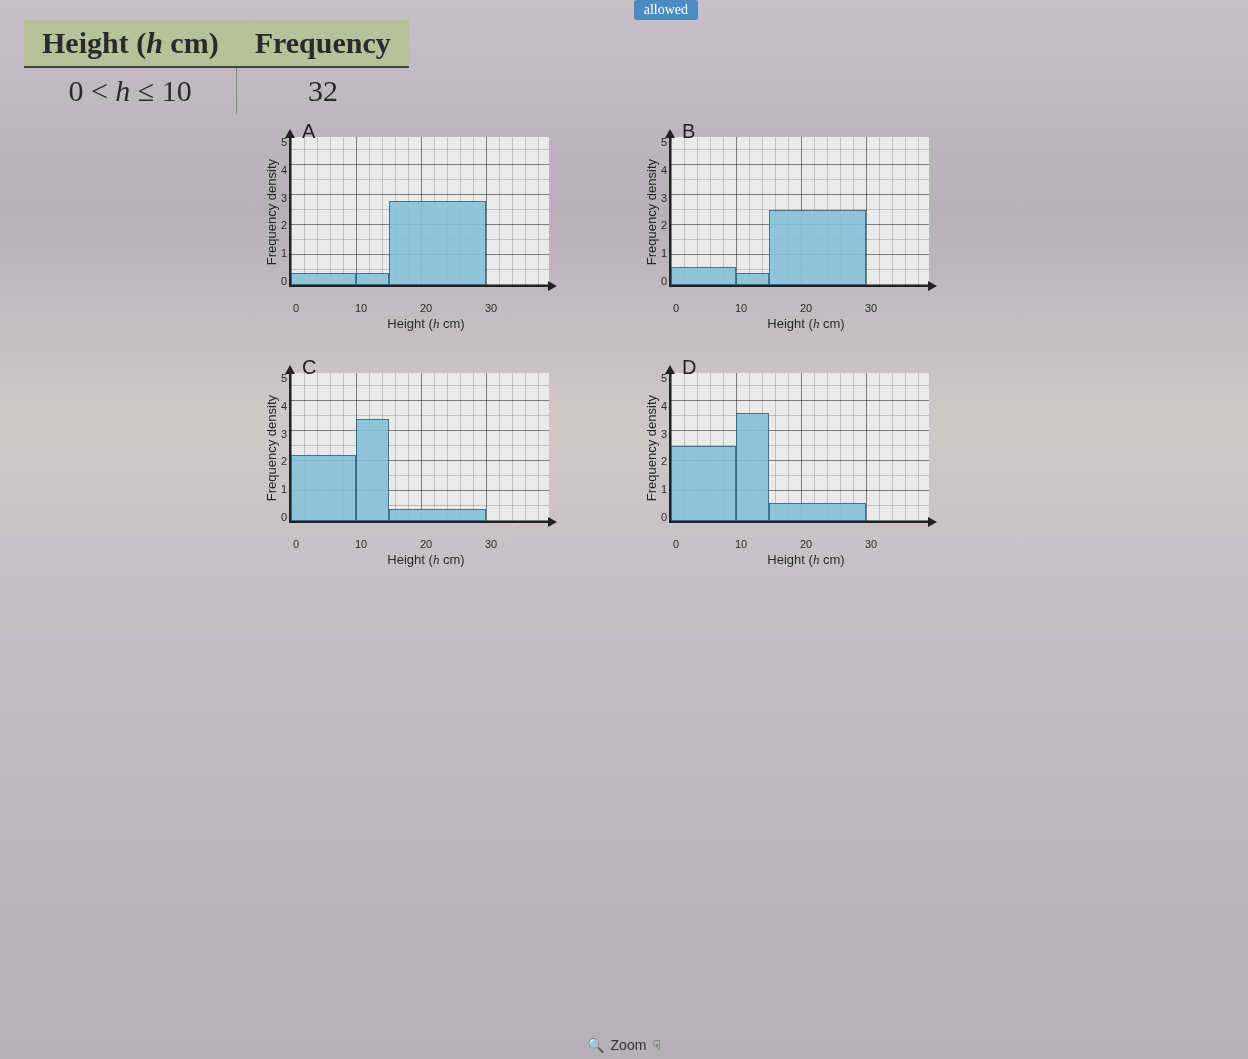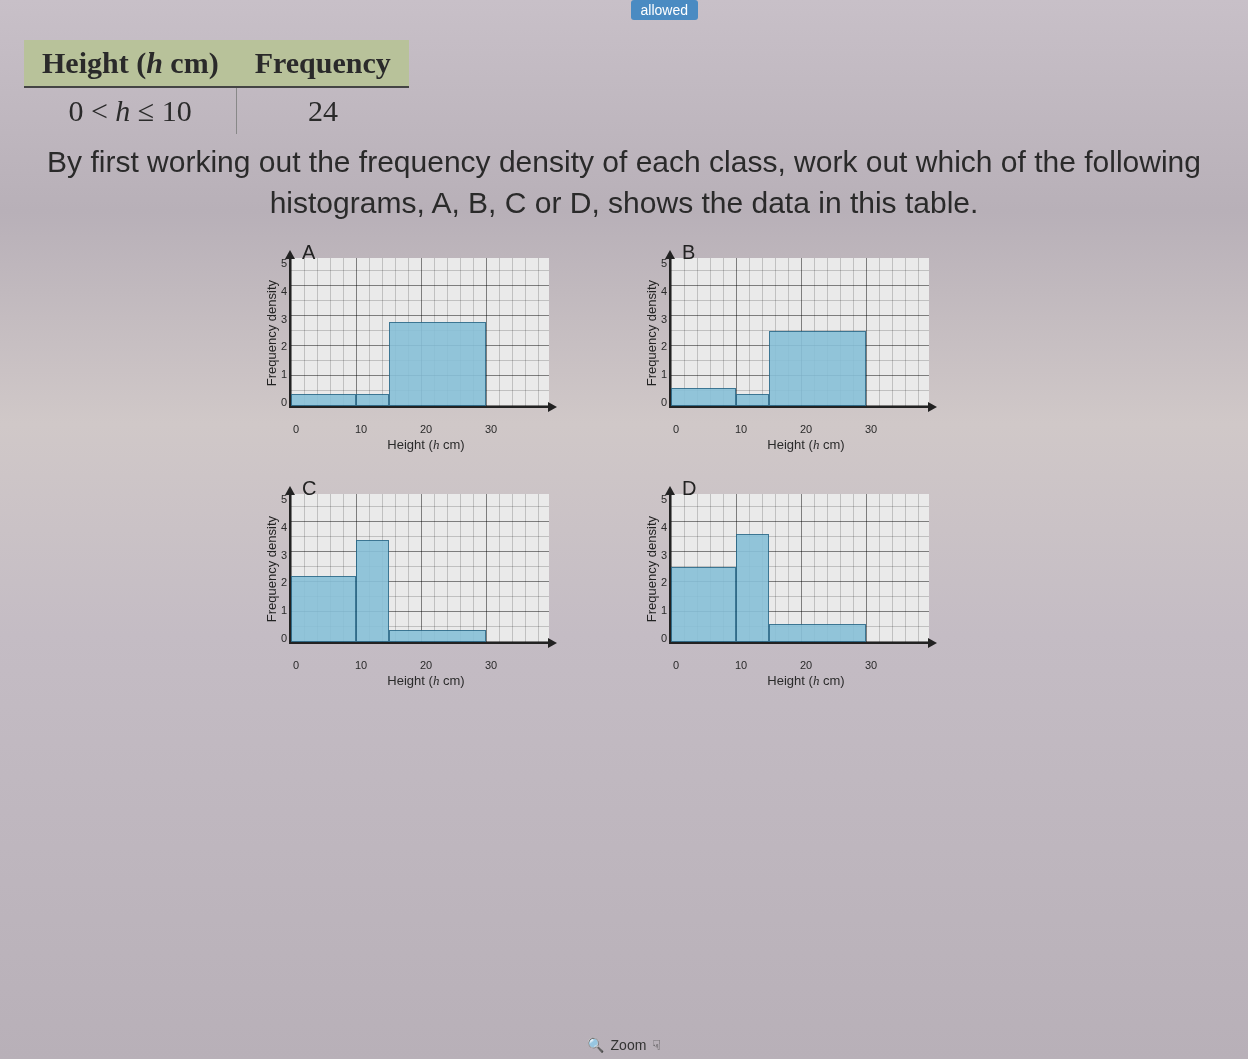--- a/index.html
+++ b/index.html
@@ -7,31 +7,30 @@
     font-family: Georgia, 'Times New Roman', serif;
     background: linear-gradient(180deg, #c8c0c8 0%, #b8b0b8 20%, #d0c8c8 40%, #c4bcc4 60%, #b8b0b8 100%);
     width: 1248px;
     height: 1059px;
     position: relative;
     color: #2a2a2a;
     overflow: hidden;
   }
   .page {
     padding: 20px 24px;
-    margin-top: 20px;
   }
 
   
   .allowed-badge {
     position: absolute;
     top: 0;
     right: 550px;
     background: #4a8bc2;
     color: #fff;
-    font-family: Liberation Sans, sans-serif;
+    font-family: Liberation Serif, serif;
     font-size: 14px;
     padding: 2px 10px;
     border-radius: 3px;
   }
 
   
   table.freq-table {
     border-collapse: collapse;
     font-size: 30px;
     margin-bottom: 8px;
@@ -200,26 +199,25 @@
   <table class="freq-table">
     <thead>
       <tr>
         <th>Height (<span class="ital">h</span> cm)</th>
         <th>Frequency</th>
       </tr>
     </thead>
     <tbody>
       <tr>
         <td class="range">0 &lt; <span class="h-it">h</span> ≤ 10</td>
-        <td>24</td>
+        <td>32</td>
       </tr>
     </tbody>
   </table>
 
-  <div class="question">By first working out the frequency density of each class, work out which of the following histograms, A, B, C or D, shows the data in this table.</div>
 
   <div class="histos" id="histo-grid">
 
   <div class="histo">
         <div class="histo-label">A</div>
         <div class="plot-wrap">
           <div class="y-label">Frequency density</div>
           <div class="y-ticks">
             <span>5</span>
             <span>4</span>

